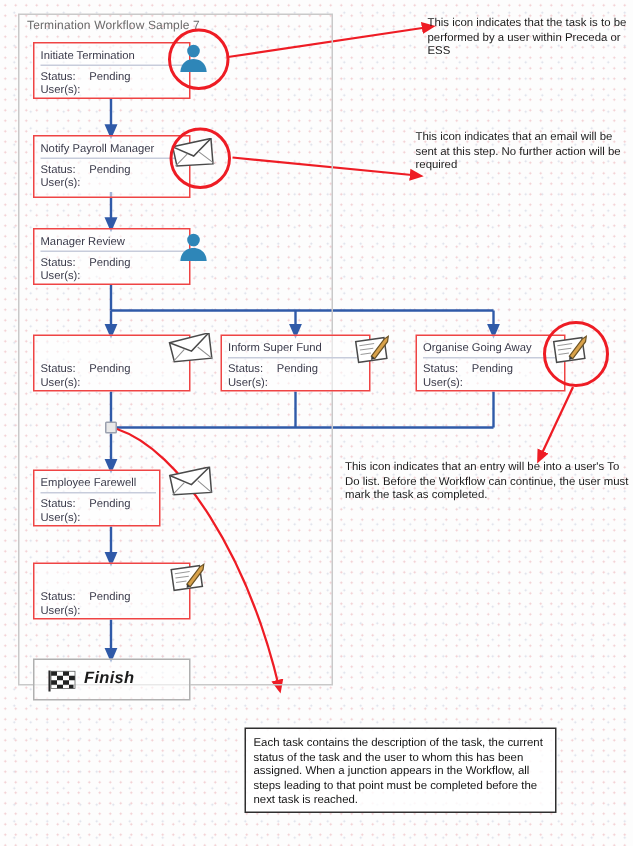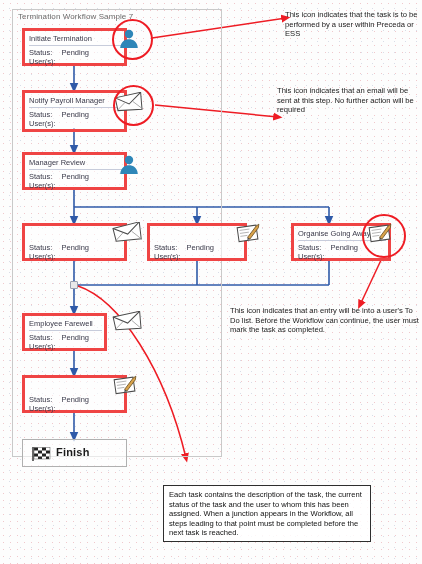--- a/index.html
+++ b/index.html
@@ -35,21 +35,21 @@
     font-size:8px;color:#6a6a6a;
     padding:1px 3px;
     letter-spacing:0.1px;
     white-space:nowrap;
     overflow:hidden;
   }
 
   
   .task{
     position:absolute;
-    border:3px solid #ef4444;
+    border:1px solid #ef4444;
     background:rgba(255,255,255,0.55);
     box-sizing:border-box;
   }
   .task .tname{
     position:absolute;left:4px;top:3px;right:2px;
     font-size:7.5px;color:#3a3a4a;
     white-space:nowrap;overflow:hidden;
     border-bottom:1px solid #c7ccdb;
     padding-bottom:2px;
     font-weight:normal;
@@ -238,41 +238,42 @@
     <svg width="32" height="22" viewBox="0 0 32 22">
       <g transform="rotate(-10 16 11)">
         <path d="M2,4 L29,2 L28,19 L3,17 Z" fill="#ffffff" stroke="#4a4a4a" stroke-width="1"></path>
         <path d="M2,4 L15.5,12 L29,2" fill="none" stroke="#4a4a4a" stroke-width="1"></path>
         <path d="M2,17 L11,10 M28,19 L20,10" fill="none" stroke="#8f8f8f" stroke-width="0.7"></path>
       </g>
     </svg>
   </span>
 
   <div class="task" style="left:147px;top:223px;width:100px;height:38px;">
+    <div class="tname">Inform Super Fund</div>
     <div class="trow r1">
       <span class="lbl">Status:</span>
       <span class="val">Pending</span>
     </div>
     <div class="trow r2">
       <span class="lbl">User(s):</span>
       <span class="val"></span>
     </div>
   </div>
   <span class="icon todo" style="left:236px;top:221px;">
     <svg width="28" height="24" viewBox="0 0 28 24">
       <g transform="rotate(-8 14 12)">
         <rect x="2" y="5" width="19" height="14" fill="#ffffff" stroke="#4a4a4a" stroke-width="1"></rect>
         <path d="M4,8 L14,8 M4,11 L13,11 M4,14 L11,14" stroke="#9a9a9a" stroke-width="0.7"></path>
         <path d="M11,16 L21,6 L24,4.5 L23,8 L13,18 Z" fill="#d9a24a" stroke="#6b5326" stroke-width="0.8"></path>
         <path d="M11,16 L13,18 L10.5,18.6 Z" fill="#3a3a3a"></path>
       </g>
     </svg>
   </span>
 
-  <div class="task" style="left:291px;top:223px;width:100px;height:38px;">
+  <div class="task" style="left:277px;top:223px;width:100px;height:38px;">
     <div class="tname">Organise Going Away</div>
     <div class="trow r1">
       <span class="lbl">Status:</span>
       <span class="val">Pending</span>
     </div>
     <div class="trow r2">
       <span class="lbl">User(s):</span>
       <span class="val"></span>
     </div>
   </div>
@@ -324,21 +325,21 @@
     <svg width="28" height="24" viewBox="0 0 28 24">
       <g transform="rotate(-8 14 12)">
         <rect x="2" y="5" width="19" height="14" fill="#ffffff" stroke="#4a4a4a" stroke-width="1"></rect>
         <path d="M4,8 L14,8 M4,11 L13,11 M4,14 L11,14" stroke="#9a9a9a" stroke-width="0.7"></path>
         <path d="M11,16 L21,6 L24,4.5 L23,8 L13,18 Z" fill="#d9a24a" stroke="#6b5326" stroke-width="0.8"></path>
         <path d="M11,16 L13,18 L10.5,18.6 Z" fill="#3a3a3a"></path>
       </g>
     </svg>
   </span>
 
-  <div class="finish" style="left:22px;top:439px;width:105px;height:28px;">
+  <div class="finish" style="left:22px;top:439px;width:105px;height:28px;font-style:italic;">
     <span class="flag">
       <svg width="24" height="16" viewBox="0 0 24 16">
         <path d="M3,1 L3,15" stroke="#2a2a2a" stroke-width="1.4"></path>
         <g>
           <rect x="4" y="1.5" width="4" height="3" fill="#222"></rect>
           <rect x="12" y="1.5" width="4" height="3" fill="#222"></rect>
           <rect x="8" y="4.5" width="4" height="3" fill="#222"></rect>
           <rect x="16" y="4.5" width="4" height="3" fill="#222"></rect>
           <rect x="4" y="7.5" width="4" height="3" fill="#222"></rect>
           <rect x="12" y="7.5" width="4" height="3" fill="#222"></rect>

